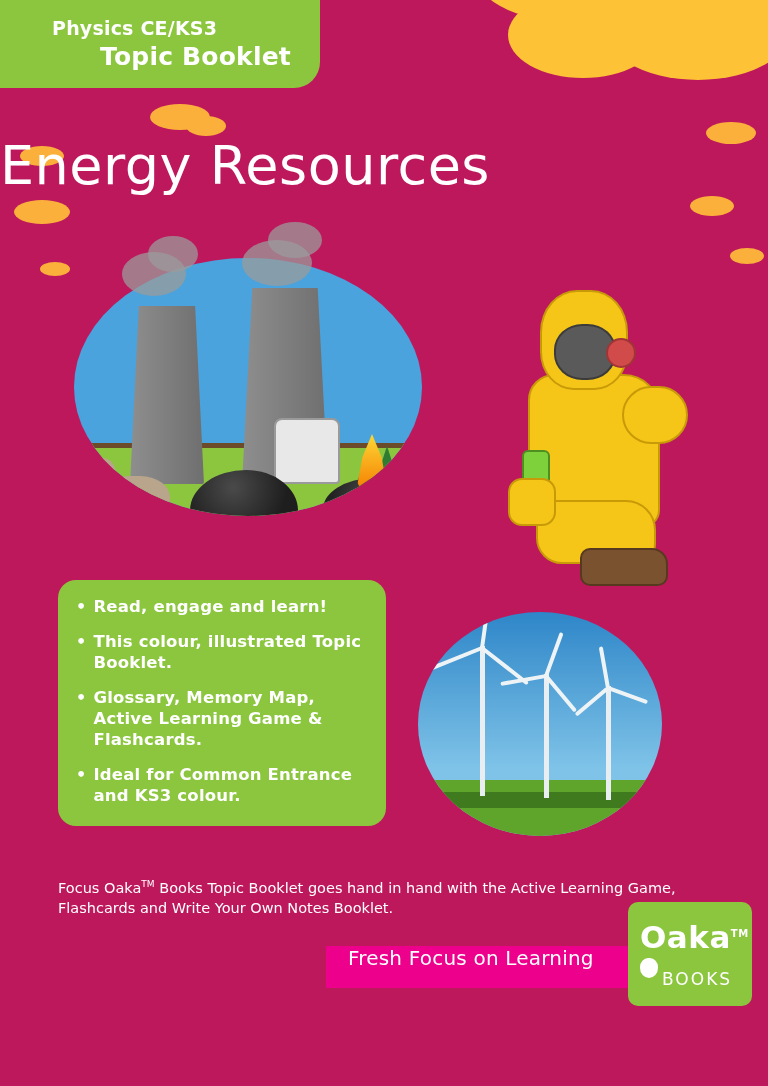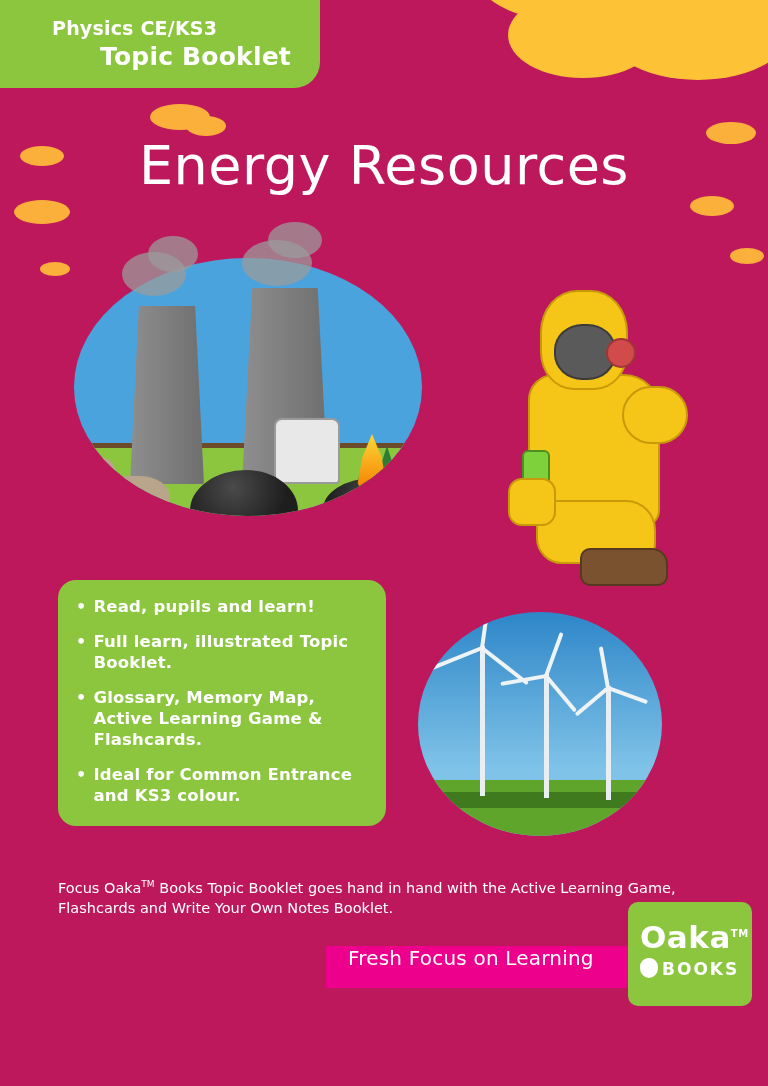--- a/index.html
+++ b/index.html
@@ -68,21 +68,20 @@
     margin-top: 2px;
     margin-left: 48px;
   }
 
   
   .main-title {
     position: absolute;
     top: 134px;
     left: 0;
     width: 768px;
-    text-align: center;
     color: #ffffff;
     font-size: 54px;
     font-weight: normal;
     letter-spacing: 0.5px;
     font-family: "DejaVu Sans", sans-serif;
   }
 
   
   .illus-power {
     position: absolute;
@@ -399,23 +398,22 @@
     letter-spacing: 0.5px;
     line-height: 32px;
   }
   .logo-tm {
     font-size: 10px;
     vertical-align: super;
   }
   .logo-sub {
     font-size: 17px;
     letter-spacing: 2px;
-    margin-top: 6px;
+    margin-top: 16px;
     margin-left: 22px;
-    font-weight: bold;
   }
   .logo-acorn {
     position: absolute;
     left: 12px;
     top: 56px;
     width: 18px;
     height: 20px;
     background: #ffffff;
     border-radius: 45% 45% 50% 50%;
   }
@@ -476,25 +474,25 @@
     <div class="hz hz-hood"></div>
     <div class="hz-face"></div>
     <div class="hz-filter"></div>
     <div class="hz-vial"></div>
     <div class="hz-glove"></div>
   </div>
 
   <div class="features">
     <div class="feature">
       <span class="dot">•</span>
-      <span>Read, pupils and learn!</span>
+      <span>Read, engage and learn!</span>
     </div>
     <div class="feature">
       <span class="dot">•</span>
-      <span>Full learn, illustrated Topic Booklet.</span>
+      <span>This colour, illustrated Topic Booklet.</span>
     </div>
     <div class="feature">
       <span class="dot">•</span>
       <span>Glossary, Memory Map, Active Learning Game &amp; Flashcards.</span>
     </div>
     <div class="feature">
       <span class="dot">•</span>
       <span>Ideal for Common Entrance and KS3 colour.</span>
     </div>
   </div>

